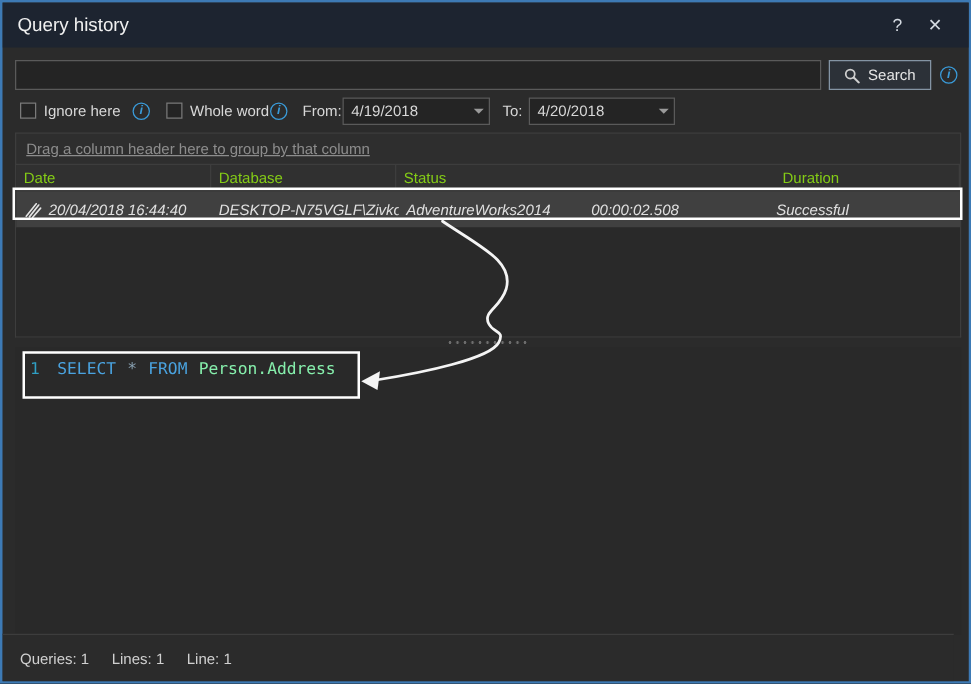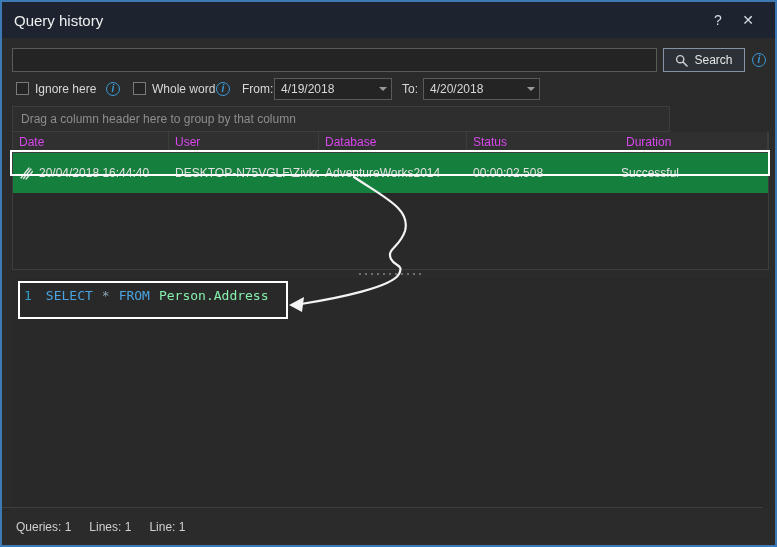--- a/index.html
+++ b/index.html
@@ -37,31 +37,31 @@
   #lbl-from{left:240px;text-align:center;}
   #lbl-to{left:400px;}
   .combo{position:absolute;top:76px;height:22px;background:#242424;border:1px solid #5a5a5a;
     box-sizing:border-box;display:flex;align-items:center;cursor:default;}
   #combo-from{left:272px;width:118px;}
   #combo-to{left:421px;width:117px;}
   .combo-value{flex:1;color:#d8d8d8;font-size:12px;padding-left:6px;white-space:nowrap;}
   .combo-arrow{width:16px;height:100%;display:flex;align-items:center;justify-content:center;}
   .combo-arrow::after{content:"";border-left:4px solid transparent;border-right:4px solid transparent;border-top:4px solid #9a9a9a;}
   
-  .group-panel{position:absolute;left:10px;top:104px;width:658px;height:26px;background:#2e2e2e;
+  .group-panel{position:absolute;left:10px;top:104px;width:757px;height:26px;background:#2e2e2e;
     border:1px solid #3d3d3d;box-sizing:border-box;display:flex;align-items:center;
-    color:#8d8d8d;font-size:12px;padding-left:8px;}
+    color:#8d8d8d;font-size:12px;padding-left:8px;text-decoration:underline;}
   
   .grid{position:absolute;left:10px;top:130px;width:757px;height:138px;border:1px solid #3d3d3d;
     border-top:none;box-sizing:border-box;background:#292929;display:flex;flex-direction:column;}
   .grid-header{display:flex;height:20px;background:#303030;border-bottom:1px solid #3d3d3d;}
-  .gh{box-sizing:border-box;border-right:1px solid #3d3d3d;color:#d946ef;font-size:12px;
+  .gh{box-sizing:border-box;border-right:1px solid #3d3d3d;color:#84cc16;font-size:12px;
     display:flex;align-items:center;padding-left:6px;cursor:default;}
   .c1{width:156px;}.c2{width:150px;}.c3{width:148px;}.c4{width:148px;}.c5{flex:1;border-right:none;}
-  .grid-row{display:flex;height:40px;background:#15803d;align-items:stretch;color:#e0e0e0;font-size:12px;cursor:default;}
+  .grid-row{display:flex;height:29px;background:#404040;align-items:stretch;color:#e0e0e0;font-size:12px;cursor:default;font-style:italic;}
   .gc{box-sizing:border-box;padding-left:6px;display:flex;align-items:center;gap:5px;white-space:nowrap;overflow:hidden;}
   .grid-empty{flex:1;background:#292929;}
   .quill{display:inline-flex;width:15px;height:14px;flex:0 0 auto;}
   
   .editor{position:absolute;left:10px;top:276px;width:757px;height:230px;background:#292929;
     font-family:"DejaVu Sans Mono",monospace;font-size:13px;}
   .splitter-dots{position:absolute;left:355px;top:270px;width:66px;height:4px;
     background-image:radial-gradient(circle,#6d6d6d 1px,transparent 1.2px);background-size:6px 4px;}
   .code-line{padding:10px 0 0 12px;white-space:nowrap;}
   .ln{color:#2f9fc4;display:inline-block;margin-right:14px;}
@@ -123,21 +123,20 @@
     <span class="combo-arrow"></span>
   </div>
 
   <div class="group-panel">
     <span>Drag a column header here to group by that column</span>
   </div>
 
   <div class="grid">
     <div class="grid-header">
       <div class="gh c1">Date</div>
-      <div class="gh c2">User</div>
       <div class="gh c3">Database</div>
       <div class="gh c5">Status</div>
       <div class="gh c4">Duration</div>
     </div>
     <div class="grid-row">
       <div class="gc c1">
         <span class="quill">
           <svg width="15" height="14" viewBox="0 0 15 14">
               <path d="M2 12 L10 2 M4.5 12.5 L12 3 M7 13 L13.5 5.5" stroke="#e3e3e3" stroke-width="1.3" fill="none" stroke-linecap="round"></path>
             </svg>

